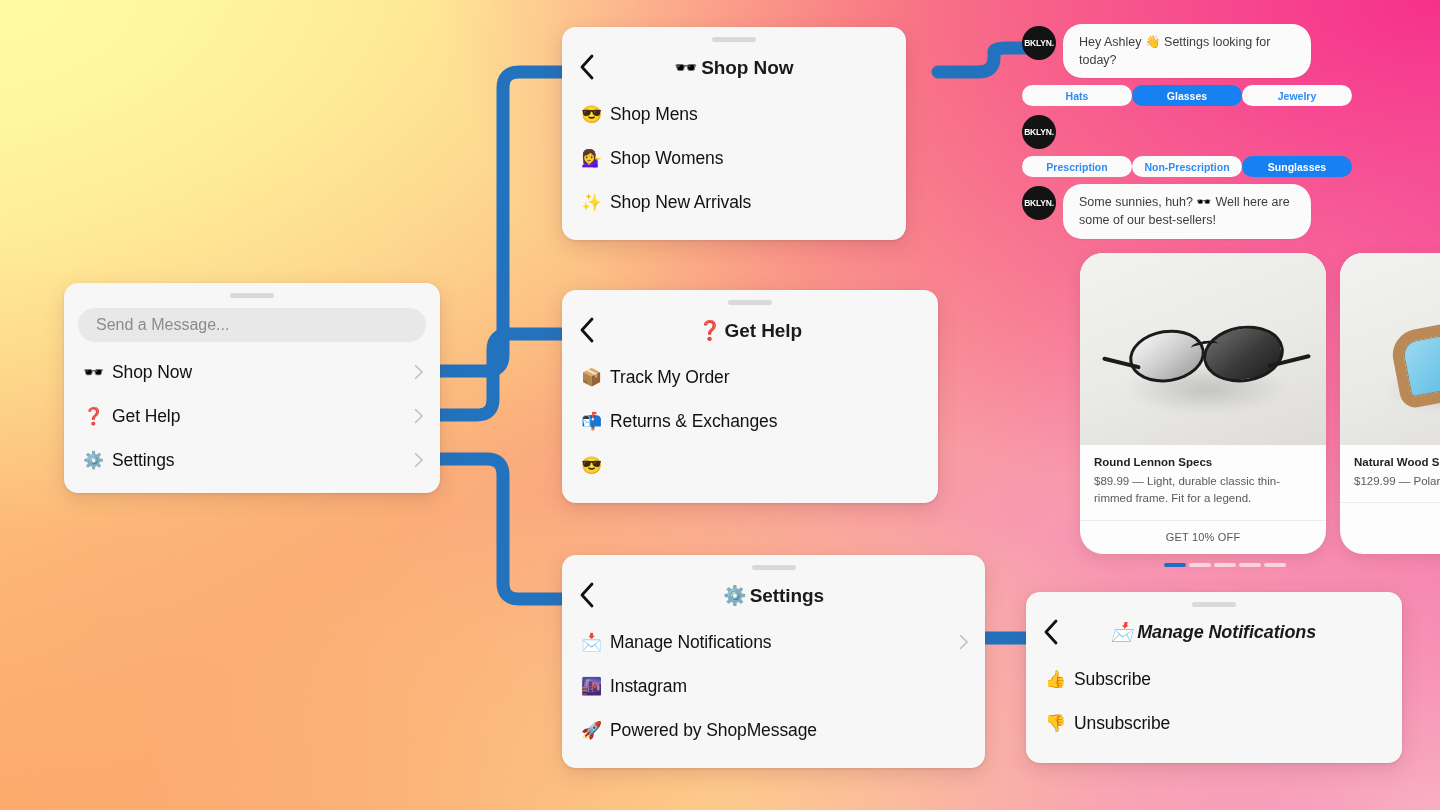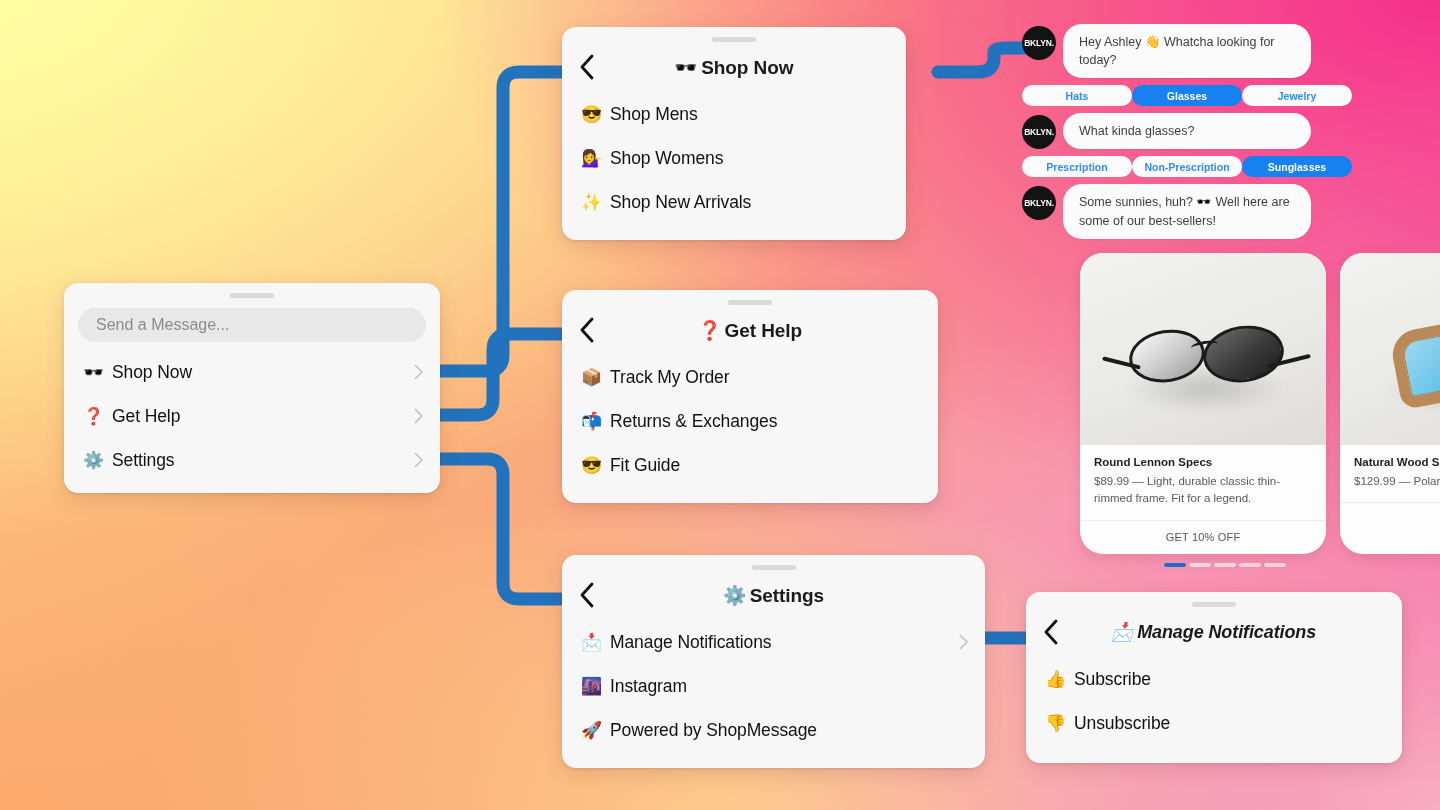--- a/index.html
+++ b/index.html
@@ -368,21 +368,20 @@
     <div class="menu-row">
       <span class="emoji">📦</span>
       <span class="label">Track My Order</span>
     </div>
     <div class="menu-row">
       <span class="emoji">📬</span>
       <span class="label">Returns &amp; Exchanges</span>
     </div>
     <div class="menu-row">
       <span class="emoji">😎</span>
-      <span class="label">Fit Guide</span>
     </div>
   </div>
 
   <div class="panel" id="panel-settings">
     <div class="grabber"></div>
     <div class="panel-header">
       <span class="back-chev">
         <svg width="16" height="26" viewBox="0 0 16 26">
             <path d="M13 2 L3 13 L13 24" stroke="#111" stroke-width="2.8" fill="none" stroke-linecap="round" stroke-linejoin="round"></path>
           </svg>
@@ -429,32 +428,31 @@
     <div class="menu-row">
       <span class="emoji">👎</span>
       <span class="label">Unsubscribe</span>
     </div>
   </div>
 
   <div id="chat">
 
     <div class="chat-line">
       <div class="avatar">BKLYN.</div>
-      <div class="bubble">Hey Ashley 👋 Whatcha looking for today?</div>
+      <div class="bubble">Hey Ashley 👋 Settings looking for today?</div>
     </div>
 
     <div class="qr-row">
       <div class="qr">Hats</div>
       <div class="qr active">Glasses</div>
       <div class="qr">Jewelry</div>
     </div>
 
     <div class="chat-line">
       <div class="avatar">BKLYN.</div>
-      <div class="bubble">What kinda glasses?</div>
     </div>
 
     <div class="qr-row">
       <div class="qr">Prescription</div>
       <div class="qr">Non-Prescription</div>
       <div class="qr active">Sunglasses</div>
     </div>
 
     <div class="chat-line">
       <div class="avatar">BKLYN.</div>

